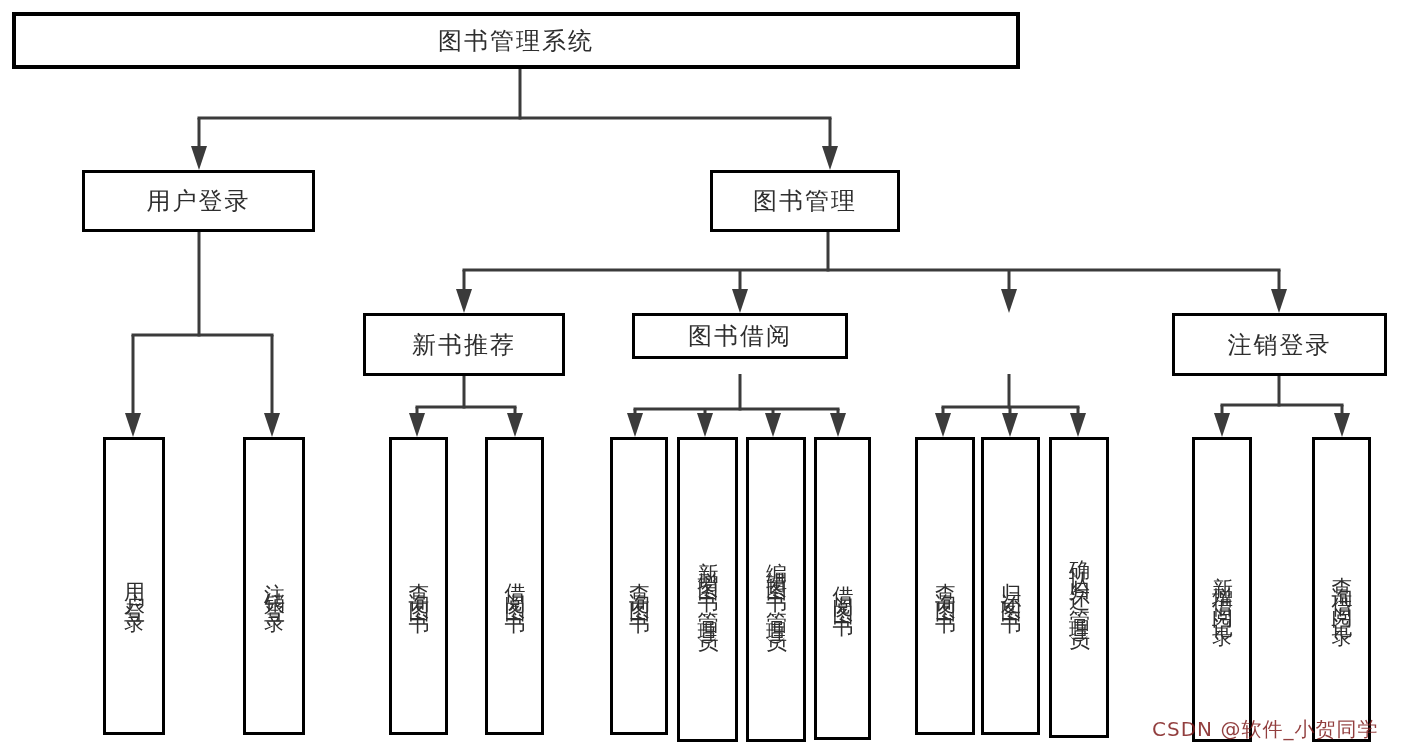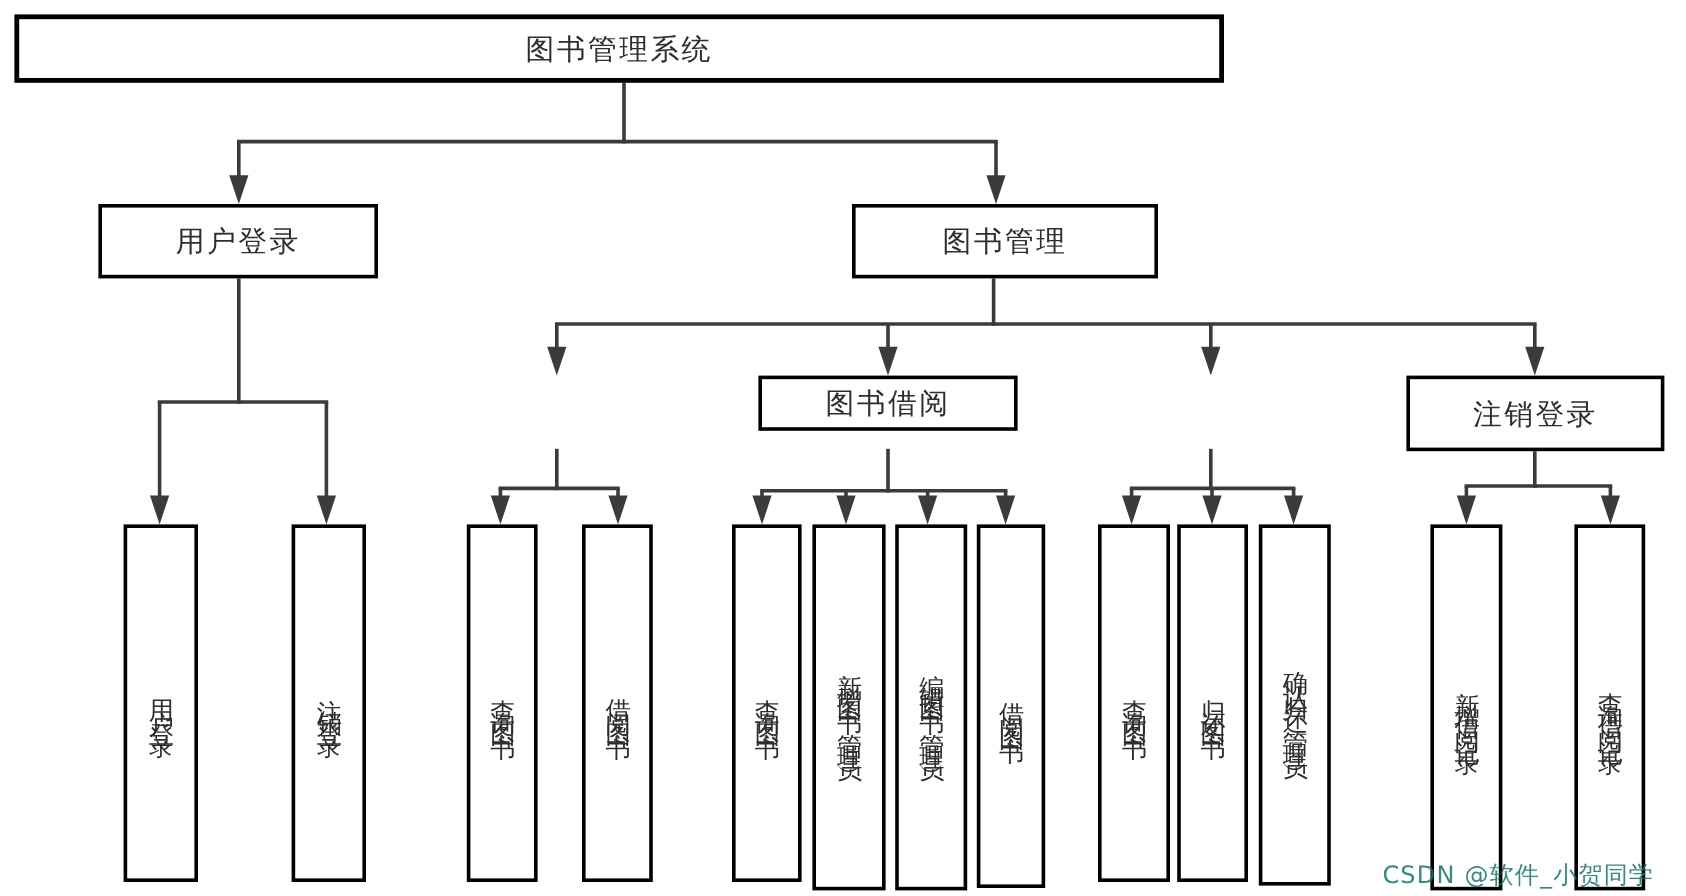--- a/index.html
+++ b/index.html
@@ -16,21 +16,21 @@
     display:flex; align-items:center; justify-content:center;
     text-align:center; line-height:1;
   }
   .node.h { font-size:24px; letter-spacing:2px; }
   .node.root { border-width:4px; font-size:24px; }
   .node.v {
     writing-mode:vertical-rl; text-orientation:mixed;
     font-size:21px; letter-spacing:10px;
   }
   .watermark {
-    position:absolute; z-index:5; color:#0f766e; opacity:.85;
+    position:absolute; z-index:5; color:#7f1d1d; opacity:.85;
     font-size:20px; letter-spacing:1px; white-space:nowrap;
   }
 </style>
 </head>
 <body>
 
 <div class="stage">
 
   <svg class="wires" width="1405" height="747" viewBox="0 0 1405 747">
 
@@ -90,22 +90,23 @@
     <line class="wire" x1="1220.5" y1="405" x2="1343.5" y2="405"></line>
     <line class="wire" x1="1222" y1="405" x2="1222" y2="421"></line>
     <polygon class="arrow" points="1214,413 1230,413 1222,437"></polygon>
     <line class="wire" x1="1342" y1="405" x2="1342" y2="421"></line>
     <polygon class="arrow" points="1334,413 1350,413 1342,437"></polygon>
   </svg>
 
   <div class="node h root" style="left:12px;top:12px;width:1008px;height:57px">图书管理系统</div>
 
   <div class="node h" style="left:82px;top:170px;width:233px;height:62px">用户登录</div>
-  <div class="node h" style="left:710px;top:170px;width:255px;height:62px">图书管理</div>
+  <div class="node h" style="left:710px;top:170px;width:190px;height:62px">图书管理</div>
 
+  <div class="node h" style="left:363px;top:313px;width:202px;height:63px">新书推荐</div>
   <div class="node h" style="left:632px;top:313px;width:216px;height:46px">图书借阅</div>
   <div class="node h" style="left:1172px;top:313px;width:215px;height:63px">注销登录</div>
 
   <div class="node v" style="left:103px;top:437px;width:62px;height:298px">用户登录</div>
   <div class="node v" style="left:243px;top:437px;width:62px;height:298px">注销登录</div>
 
   <div class="node v" style="left:389px;top:437px;width:59px;height:298px">查询图书</div>
   <div class="node v" style="left:485px;top:437px;width:59px;height:298px">借阅图书</div>
 
   <div class="node v" style="left:610px;top:437px;width:58px;height:298px">查询图书</div>

